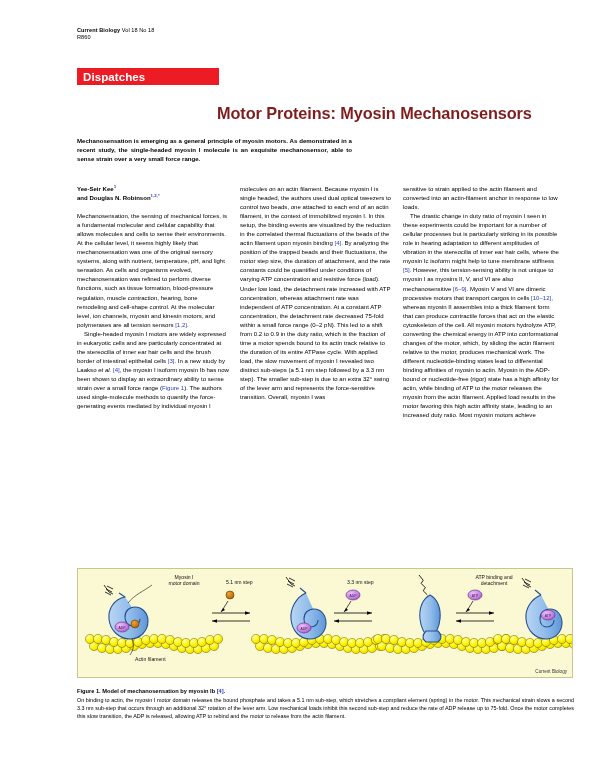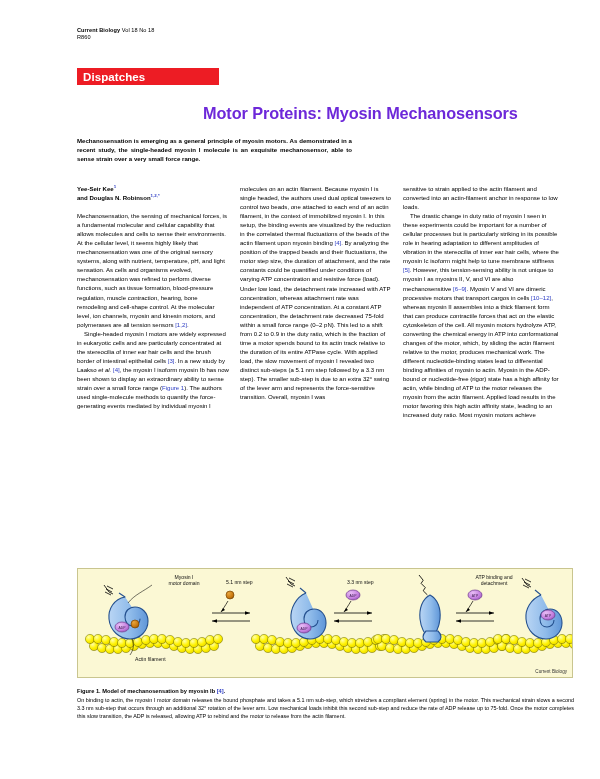--- a/index.html
+++ b/index.html
@@ -49,27 +49,27 @@
     top: 2.5px;
     color: #ffffff;
     font-size: 11.5px;
     font-weight: bold;
     letter-spacing: 0.1px;
   }
 
   
   .title {
     position: absolute;
-    left: 179px;
+    left: 193px;
     top: 93px;
     width: 360px;
     font-size: 16.3px;
     font-weight: bold;
     letter-spacing: -0.1px;
-    color: #6d28d9;
+    color: #7f1d1d;
   }
 
   
   .standfirst {
     position: absolute;
     left: 53px;
     top: 136px;
     width: 275px;
     font-size: 6.1px;
     line-height: 9.1px;

